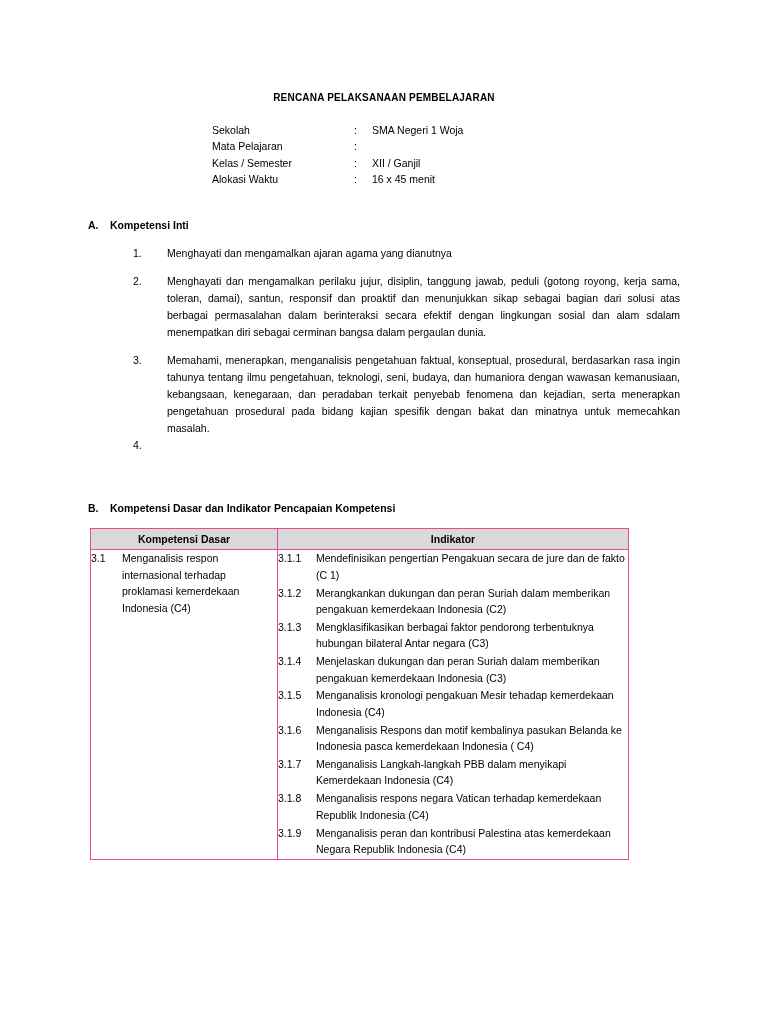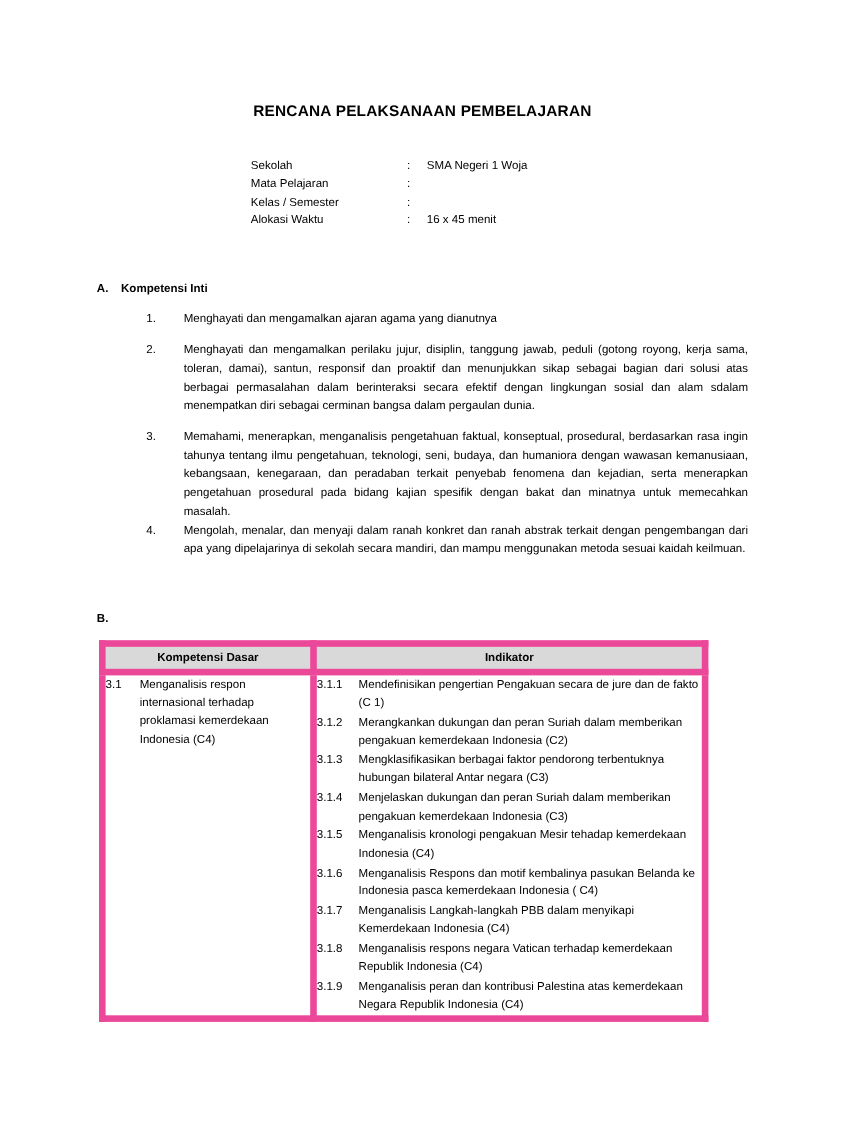--- a/index.html
+++ b/index.html
@@ -17,28 +17,28 @@
   }
   .page {
     position: relative;
     width: 768px;
     height: 1024px;
     padding: 0;
     box-sizing: border-box;
   }
   .doc-title {
     text-align: center;
-    font-size: 14px;
+    font-size: 10px;
     font-weight: bold;
     letter-spacing: 0.2px;
     margin: 0;
     padding-top: 92px;
   }
   .meta {
-    margin: 16px;
+    margin: 0;
     padding-top: 19px;
     padding-left: 212px;
     font-size: 10.5px;
     line-height: 16.3px;
   }
   .meta-row {
     display: flex;
     align-items: flex-start;
   }
   .meta-label {
@@ -100,21 +100,21 @@
     margin-bottom: 0;
   }
   table.kd-table {
     border-collapse: collapse;
     margin-left: 90px;
     margin-top: 14px;
     width: 536px;
     table-layout: fixed;
   }
   table.kd-table th, table.kd-table td {
-    border: 6px solid #ec4899;
+    border: 1px solid #ec4899;
     font-size: 10.5px;
     vertical-align: top;
     padding: 0;
   }
   table.kd-table th {
     background: #d9d9d9;
     text-align: center;
     font-weight: bold;
     height: 20px;
     line-height: 20px;
@@ -166,20 +166,21 @@
       <div class="meta-colon">:</div>
       <div class="meta-value">SMA Negeri 1 Woja</div>
     </div>
     <div class="meta-row">
       <div class="meta-label">Mata Pelajaran</div>
       <div class="meta-colon">:</div>
     </div>
     <div class="meta-row">
       <div class="meta-label">Kelas / Semester</div>
       <div class="meta-colon">:</div>
+      <div class="meta-value">XII / Ganjil</div>
     </div>
     <div class="meta-row">
       <div class="meta-label">Alokasi Waktu</div>
       <div class="meta-colon">:</div>
       <div class="meta-value">16 x 45 menit</div>
     </div>
   </div>
 
   <div class="section sec-a">
     <div class="section-head">
@@ -194,28 +195,28 @@
       <div class="ki-item">
         <div class="ki-num">2.</div>
         <div class="ki-text">Menghayati dan mengamalkan perilaku jujur, disiplin, tanggung jawab, peduli (gotong royong, kerja sama, toleran, damai), santun, responsif dan proaktif dan menunjukkan sikap sebagai bagian dari solusi atas berbagai permasalahan dalam berinteraksi secara efektif dengan lingkungan sosial dan alam sdalam menempatkan diri sebagai cerminan bangsa dalam pergaulan dunia.</div>
       </div>
       <div class="ki-item tight">
         <div class="ki-num">3.</div>
         <div class="ki-text">Memahami, menerapkan, menganalisis pengetahuan faktual, konseptual, prosedural, berdasarkan rasa ingin tahunya tentang ilmu pengetahuan, teknologi, seni, budaya, dan humaniora dengan wawasan kemanusiaan, kebangsaan, kenegaraan, dan peradaban terkait penyebab fenomena dan kejadian, serta menerapkan pengetahuan prosedural pada bidang kajian spesifik dengan bakat dan minatnya untuk memecahkan masalah.</div>
       </div>
       <div class="ki-item">
         <div class="ki-num">4.</div>
-        <div class="ki-text"> Mengolah, menalar, dan menyaji dalam ranah konkret dan ranah abstrak terkait dengan pengembangan dari apa yang dipelajarinya di sekolah secara mandiri, dan mampu menggunakan metoda sesuai kaidah keilmuan.</div>
       </div>
     </div>
   </div>
 
   <div class="section sec-b">
     <div class="section-head">
       <span class="letter">B.</span>
+      <span>Kompetensi Dasar dan Indikator Pencapaian Kompetensi</span>
     </div>
 
     <table class="kd-table">
       <thead>
         <tr>
           <th class="col-kd">Kompetensi Dasar</th>
           <th class="col-ind">Indikator</th>
         </tr>
       </thead>
       <tbody>

